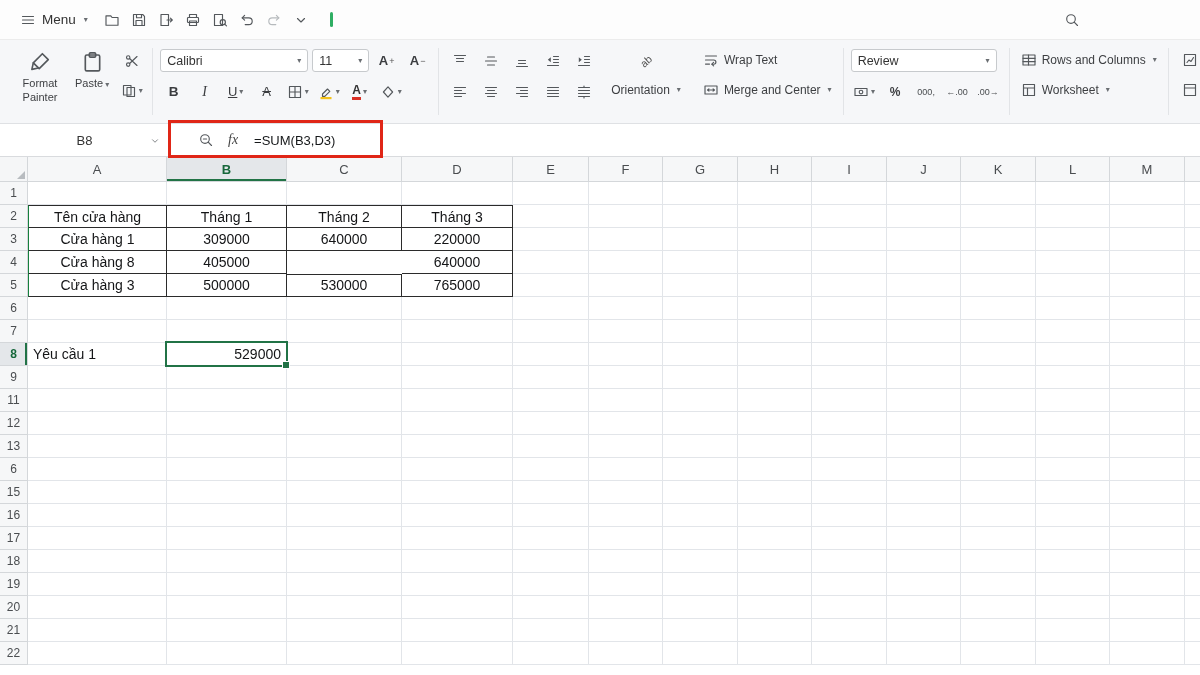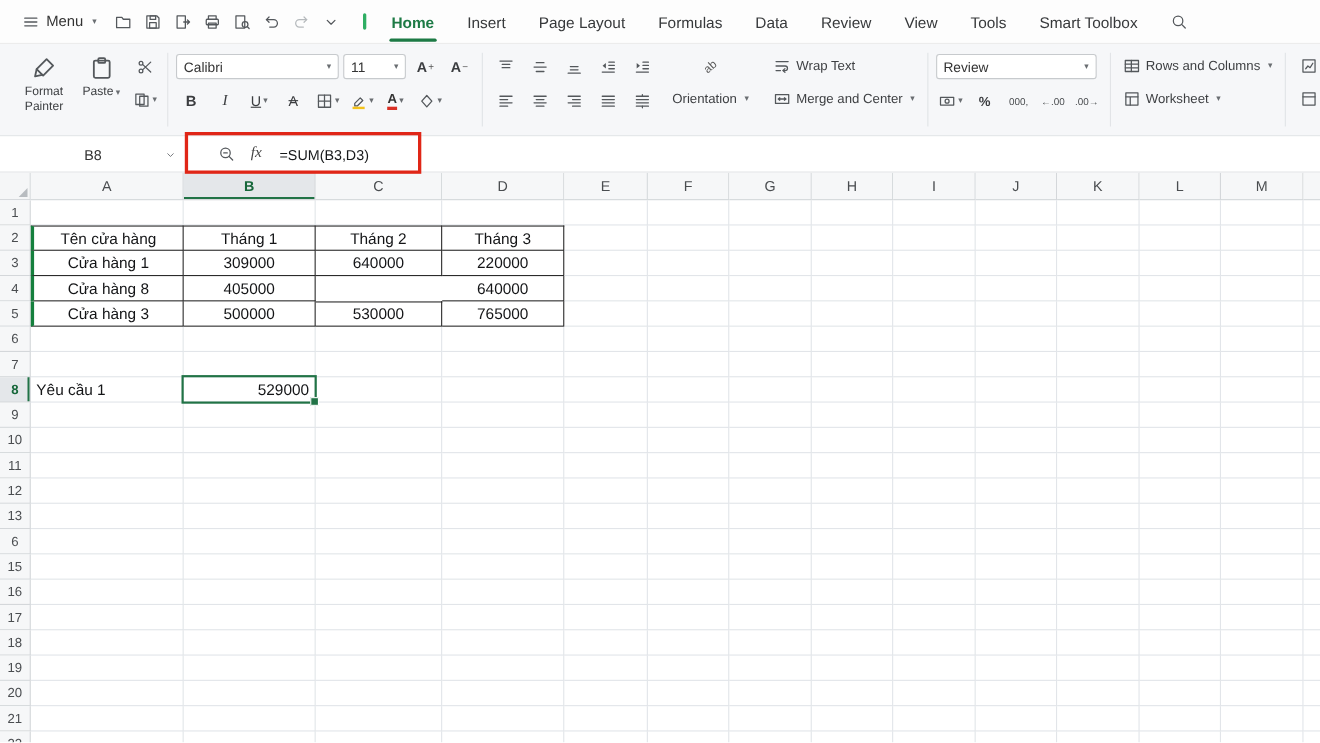--- a/index.html
+++ b/index.html
@@ -87,21 +87,21 @@
   .row-h{box-sizing:border-box;width:28px;background:#f6f7f8;border-right:1px solid #d4d7da;border-bottom:1px solid #d4d7da;
     font-size:12px;color:#4a4d50;display:flex;align-items:center;justify-content:center;flex:0 0 28px;}
   .row-h.sel{background:#e4e7ea;color:#17683b;font-weight:700;box-shadow:inset -2px 0 0 #217346;}
   .cell{box-sizing:border-box;border-right:1px solid #e2e5e9;border-bottom:1px solid #e2e5e9;
     font-size:14px;color:#141517;display:flex;align-items:center;padding:0 5px;overflow:hidden;white-space:nowrap;}
   .cell.fillc{border-right:none;}
   .cell.al-center{justify-content:center;}
   .cell.al-right{justify-content:flex-end;}
   .cell.al-left{justify-content:flex-start;}
   .cell.tb{border-right:1px solid #2b2b2b;border-bottom:1px solid #2b2b2b;}
-  .cell.tb-l{border-left:3px solid #15803d;text-align:right;}
+  .cell.tb-l{border-left:1px solid #15803d;text-align:right;}
   .cell.tb-t{border-top:1px solid #2b2b2b;}
   .selbox{position:absolute;box-sizing:border-box;border:2px solid #217346;z-index:10;pointer-events:none;}
   .handle{position:absolute;right:-4px;bottom:-4px;width:6px;height:6px;background:#217346;border:1px solid #fff;pointer-events:auto;}
 </style>
 </head>
 <body>
 
 <div class="app">
 
   <div class="menubar">
@@ -157,31 +157,20 @@
             <path d="M10.4 3.4l2.4 2.4-2.4 2.4"></path>
           </svg>
         </div>
         <div class="qbtn">
           <svg class="ic" viewBox="0 0 16 16">
             <path d="M4.5 6.5L8 10l3.5-3.5"></path>
           </svg>
         </div>
       </div>
     <div class="tabdiv"></div>
-    <nav class="tabs">
-        <div class="tab active">Home</div>
-        <div class="tab">Insert</div>
-        <div class="tab">Page Layout</div>
-        <div class="tab">Formulas</div>
-        <div class="tab">Data</div>
-        <div class="tab">Review</div>
-        <div class="tab">View</div>
-        <div class="tab">Tools</div>
-        <div class="tab">Smart Toolbox</div>
-      </nav>
     <div class="searchbtn">
       <svg class="ic" viewBox="0 0 16 16">
           <circle cx="7" cy="7" r="4.3"></circle>
           <path d="M10.2 10.2l3.3 3.3"></path>
         </svg>
     </div>
   </div>
 
   <div class="ribbon">
 
@@ -630,37 +619,20 @@
           <div class="cell" style="width: 75px;"></div>
           <div class="cell" style="width: 74px;"></div>
           <div class="cell" style="width: 75px;"></div>
           <div class="cell" style="width: 74px;"></div>
           <div class="cell" style="width: 75px;"></div>
           <div class="cell" style="width: 74px;"></div>
           <div class="cell" style="width: 75px;"></div>
           <div class="cell fillc" style="width: 15px;"></div>
         </div>
         <div class="grow">
-          <div class="row-h">10</div>
-          <div class="cell" style="width: 139px;"></div>
-          <div class="cell" style="width: 120px;"></div>
-          <div class="cell" style="width: 115px;"></div>
-          <div class="cell" style="width: 111px;"></div>
-          <div class="cell" style="width: 76px;"></div>
-          <div class="cell" style="width: 74px;"></div>
-          <div class="cell" style="width: 75px;"></div>
-          <div class="cell" style="width: 74px;"></div>
-          <div class="cell" style="width: 75px;"></div>
-          <div class="cell" style="width: 74px;"></div>
-          <div class="cell" style="width: 75px;"></div>
-          <div class="cell" style="width: 74px;"></div>
-          <div class="cell" style="width: 75px;"></div>
-          <div class="cell fillc" style="width: 15px;"></div>
-        </div>
-        <div class="grow">
           <div class="row-h">11</div>
           <div class="cell" style="width: 139px;"></div>
           <div class="cell" style="width: 120px;"></div>
           <div class="cell" style="width: 115px;"></div>
           <div class="cell" style="width: 111px;"></div>
           <div class="cell" style="width: 76px;"></div>
           <div class="cell" style="width: 74px;"></div>
           <div class="cell" style="width: 75px;"></div>
           <div class="cell" style="width: 74px;"></div>
           <div class="cell" style="width: 75px;"></div>

